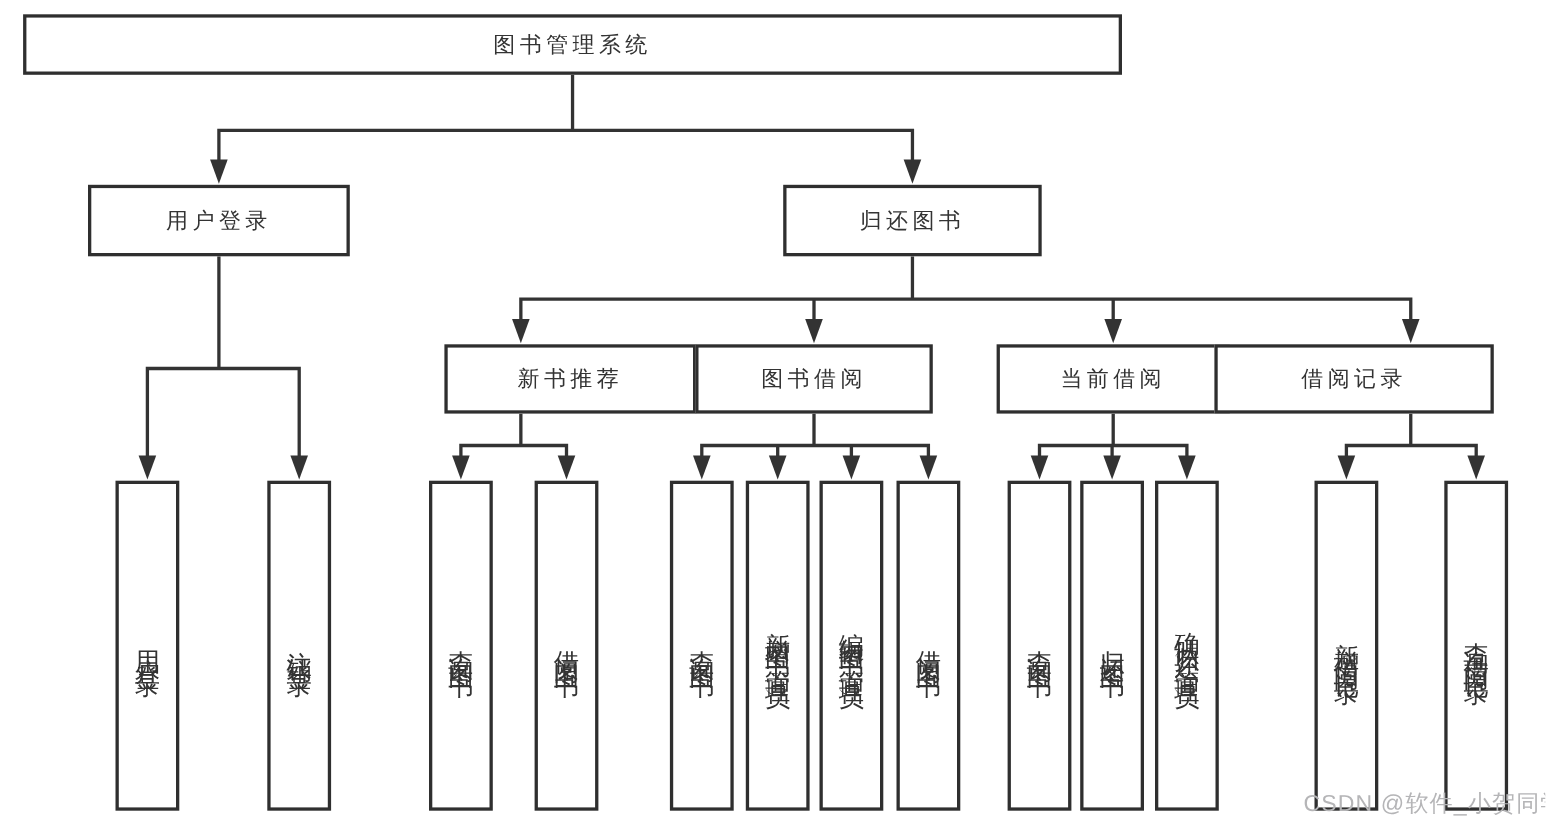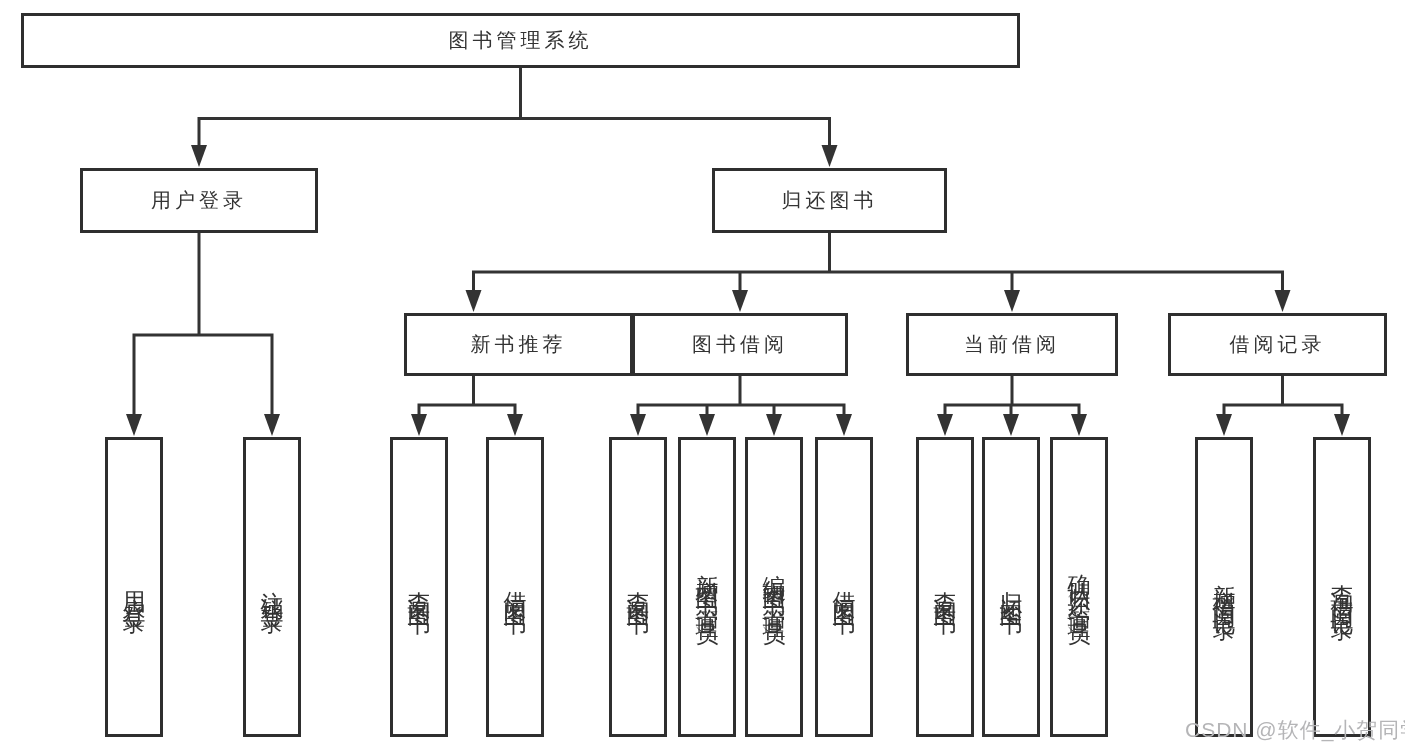--- a/index.html
+++ b/index.html
@@ -35,21 +35,21 @@
     letter-spacing: 4px;
     white-space: nowrap;
   }
   .root-node  { left: 21px;  top: 13px;  width: 999px; height: 55px; border-width: 3px; }
   .l2a { left: 80px;  top: 168px; width: 238px; height: 65px; }
   .l2b { left: 712px; top: 168px; width: 235px; height: 65px; }
   .l3  { top: 313px; height: 63px; }
   .l3a { left: 359px;  width: 229px; margin-left: 45px; }
   .l3b { left: 632px;  width: 216px; }
   .l3c { left: 906px;  width: 212px; }
-  .l3d { left: 1168px; width: 219px; }
+  .l3d { left: 1104px; width: 254px; }
   .vbox {
     position: absolute;
     box-sizing: border-box;
     top: 437px;
     width: 58px;
     height: 300px;
     background: #ffffff;
     border: 3px solid #2f2f2f;
     z-index: 2;
     writing-mode: vertical-rl;

